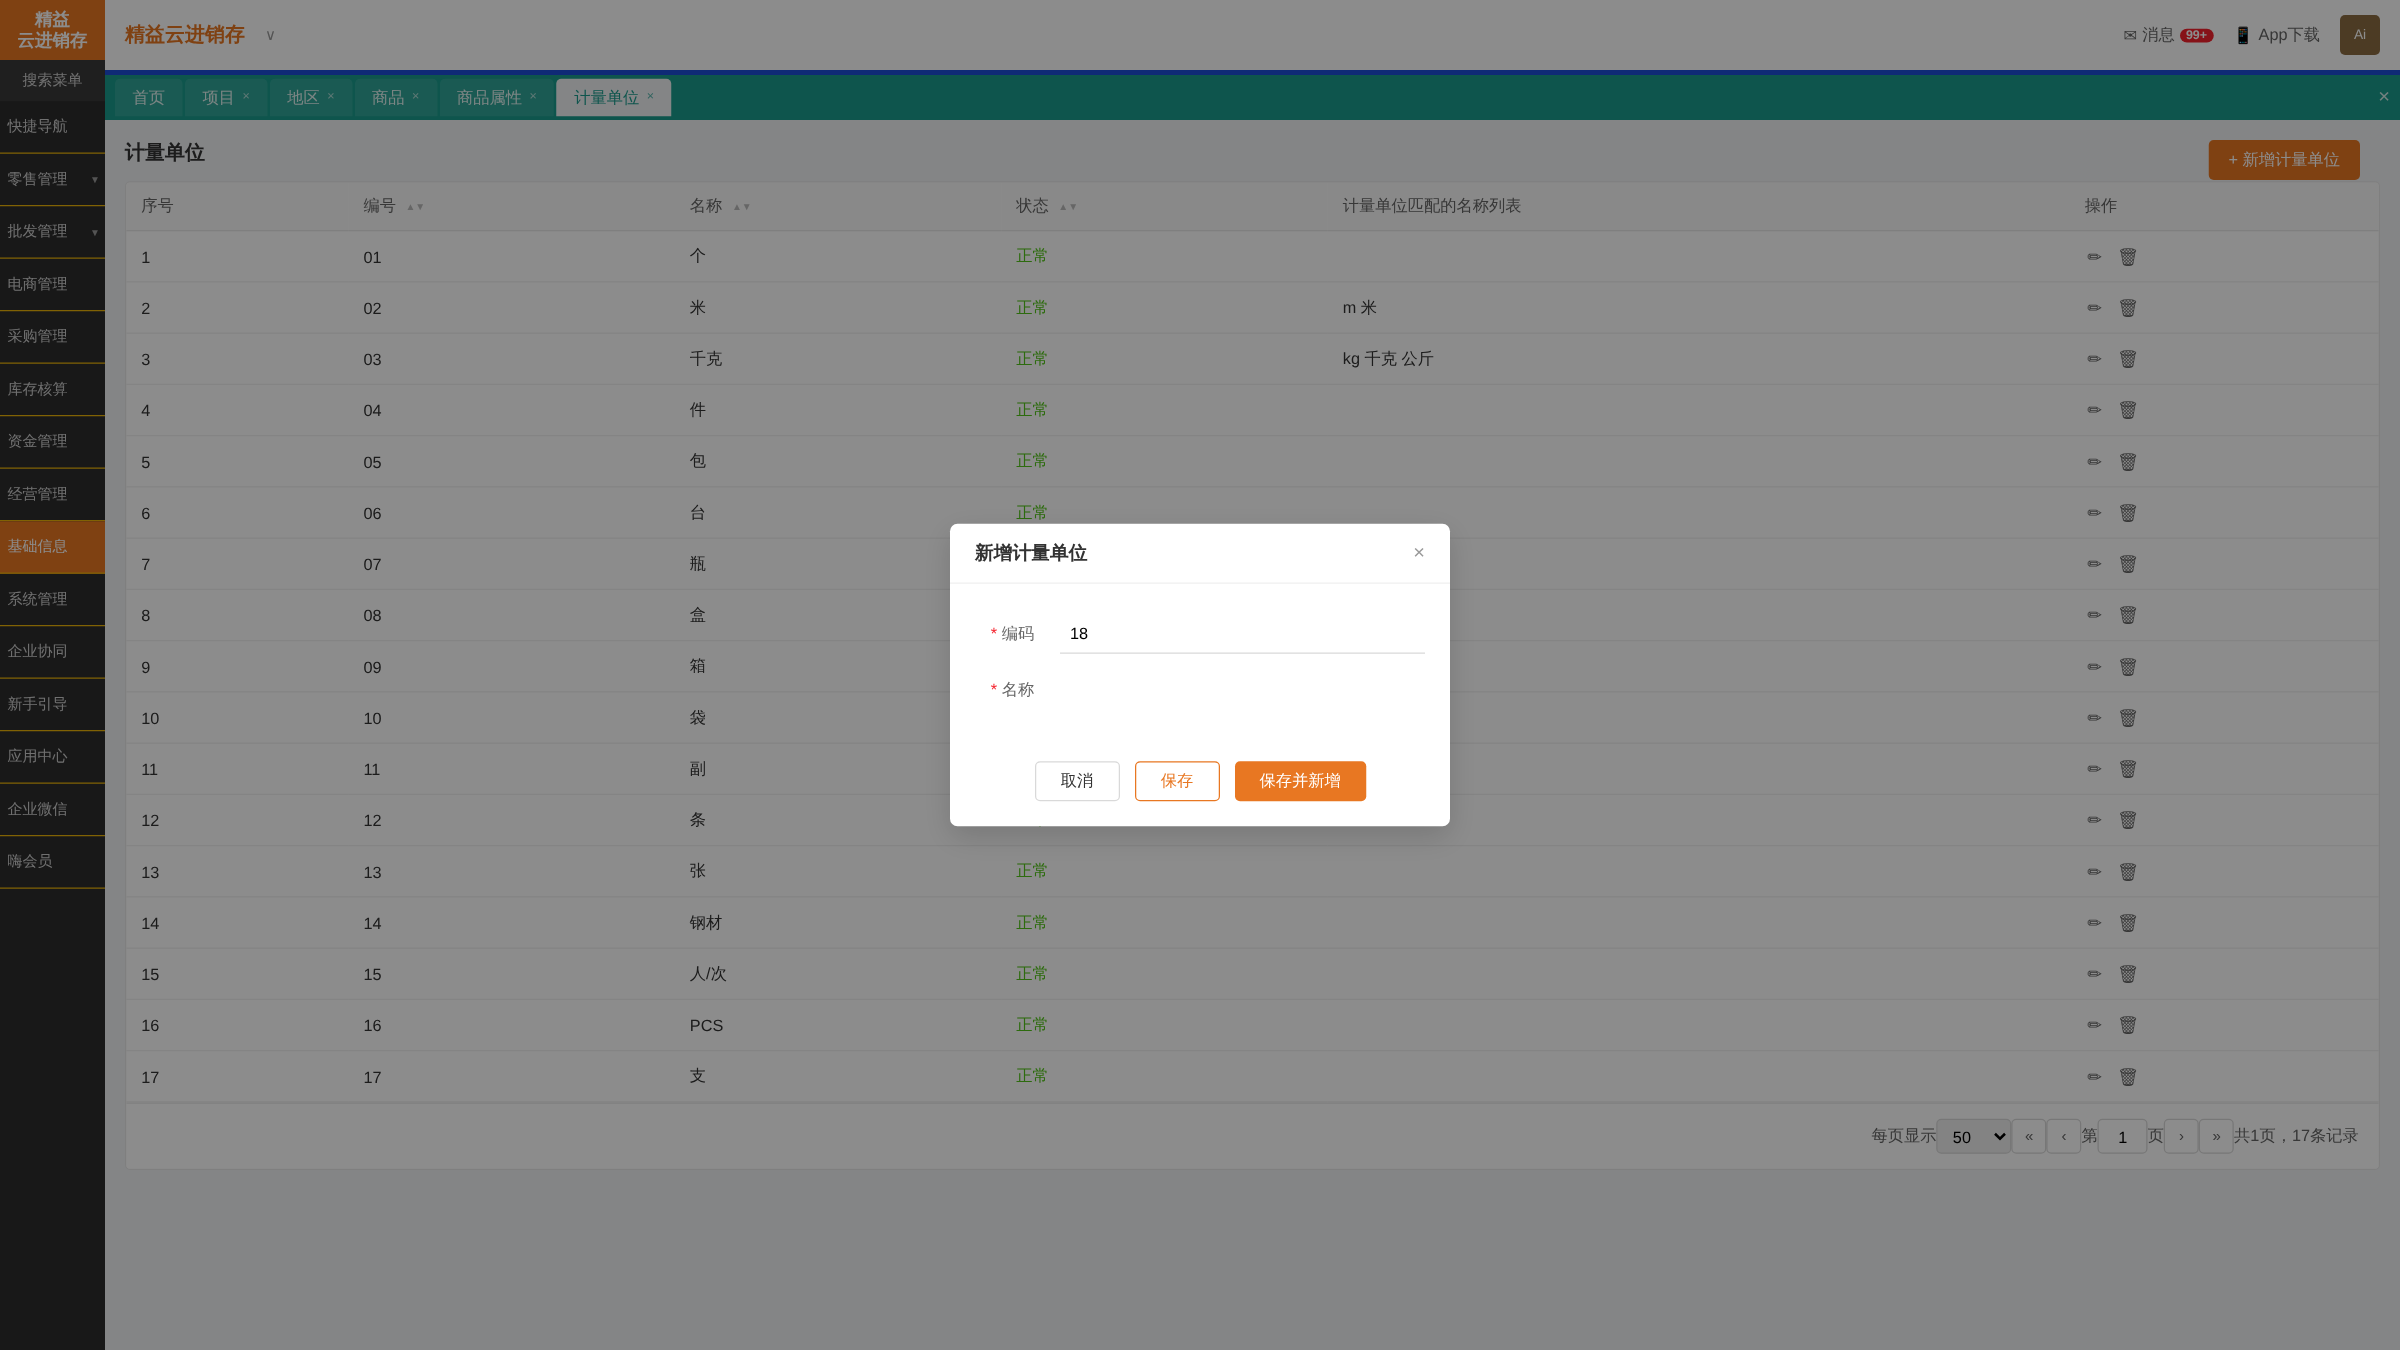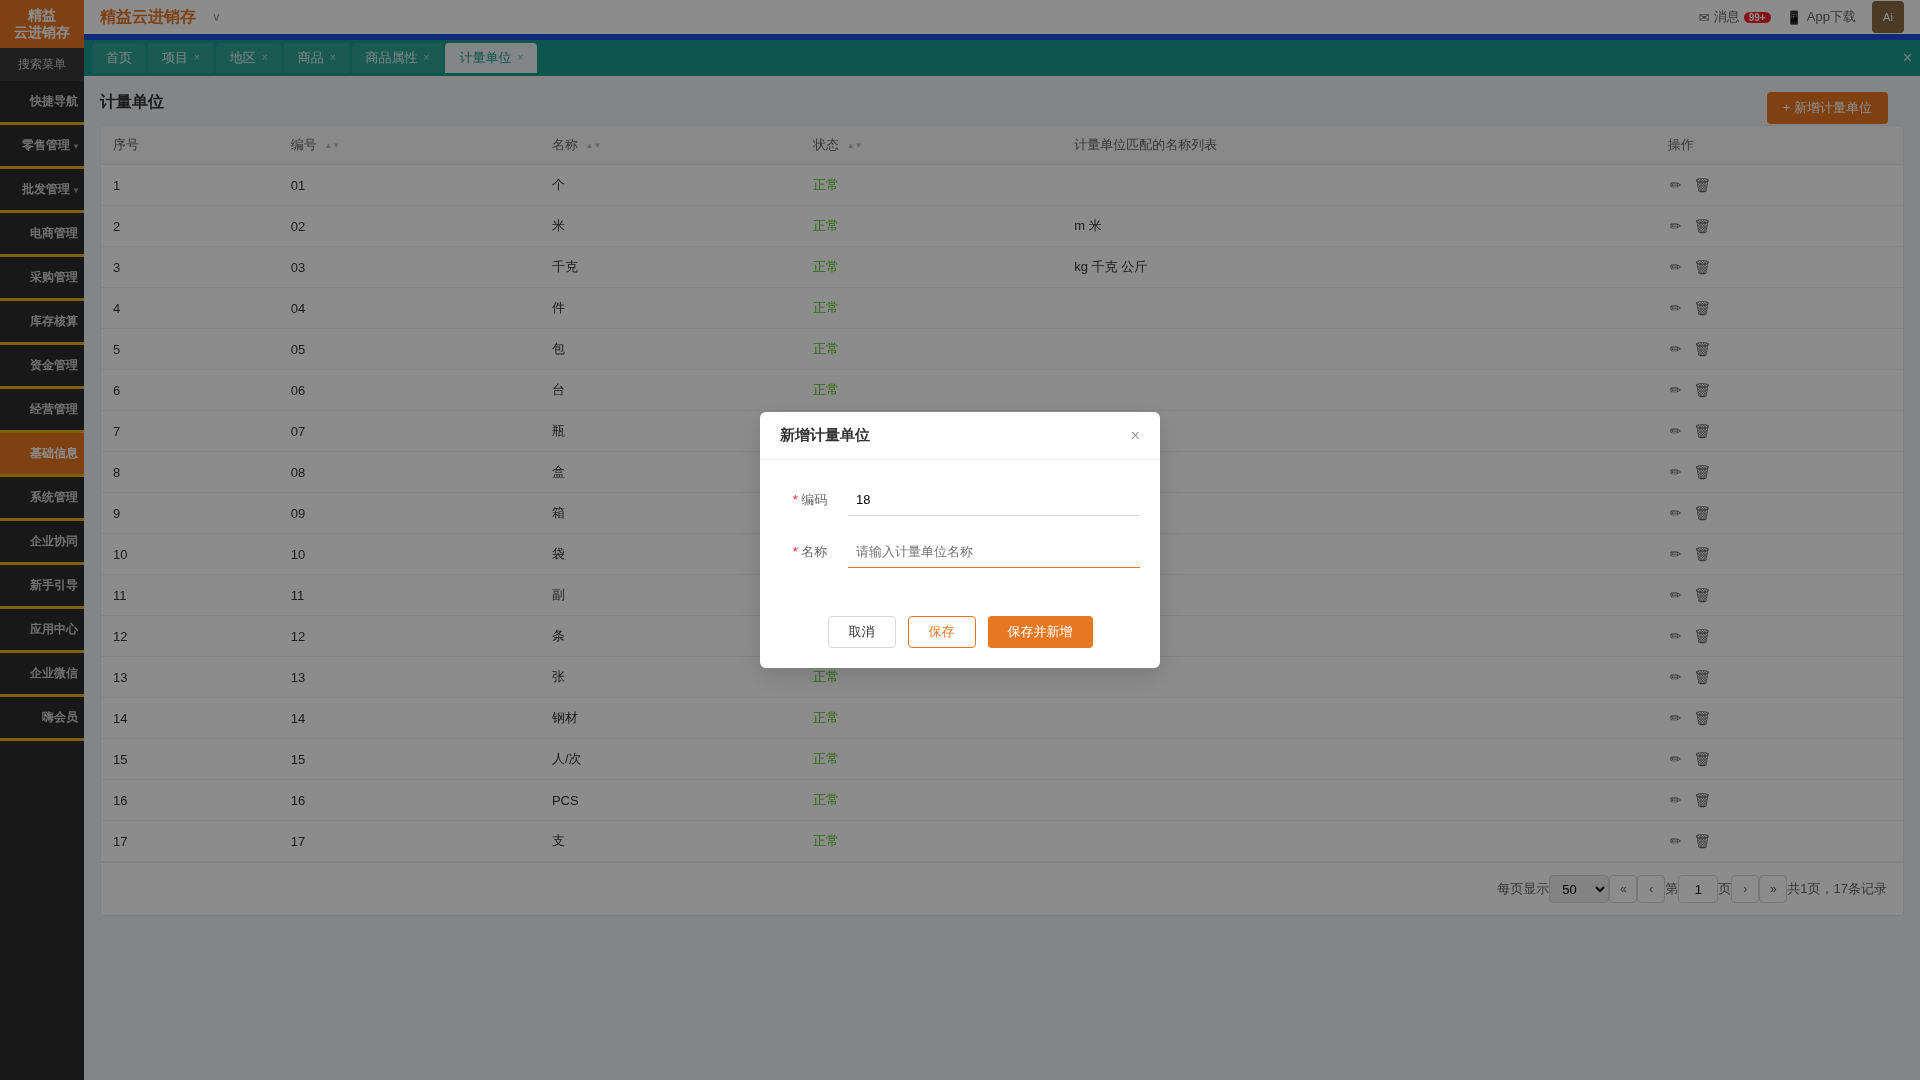--- a/index.html
+++ b/index.html
@@ -33,27 +33,26 @@
       background: #3a3a3a;
       padding: 8px;
       display: flex;
       align-items: center;
       justify-content: center;
       cursor: pointer;
     }
     .sidebar-search span { color: #ccc; font-size: 12px; }
     .sidebar-nav-item {
       padding: 12px 6px;
-      text-align: right;
+      text-align: left;
       color: #ccc;
       font-size: 12px;
       cursor: pointer;
-      border-bottom: 3px solid #eab308;
+      border-bottom: 1px solid #eab308;
       position: relative;
-      font-weight: bold;
     }
     .sidebar-nav-item.active { background: #e87722; color: white; }
     .sidebar-nav-item .arrow {
       font-size: 8px;
       color: #999;
       position: absolute;
       right: 4px;
       top: 50%;
       transform: translateY(-50%);
     }
@@ -64,26 +63,26 @@
       flex: 1;
       display: flex;
       flex-direction: column;
       height: 100%;
       overflow: hidden;
     }
 
     
     .top-header {
       background: #fff;
-      height: 40px;
+      height: 60px;
       display: flex;
       align-items: center;
       justify-content: space-between;
       padding: 0 16px;
-      border-bottom: 6px solid #1d4ed8;
+      border-bottom: 4px solid #1d4ed8;
       flex-shrink: 0;
     }
     .top-header-left {
       display: flex;
       align-items: center;
       gap: 16px;
     }
     .top-header-logo {
       color: #e87722;
       font-weight: bold;
@@ -788,21 +787,20 @@
       <span class="modal-title">新增计量单位</span>
       <button class="modal-close">×</button>
     </div>
     <div class="modal-body">
       <div class="form-row">
         <label class="form-label required">编码</label>
         <input class="form-input" type="text" value="18" style="">
       </div>
       <div class="form-row">
         <label class="form-label required">名称</label>
-        <input class="form-input active-input" type="text" placeholder="请输入计量单位名称" style="">
       </div>
     </div>
     <div class="modal-footer">
       <button class="btn-cancel">取消</button>
       <button class="btn-save">保存</button>
       <button class="btn-save-new">保存并新增</button>
     </div>
   </div>
 </div>
 

